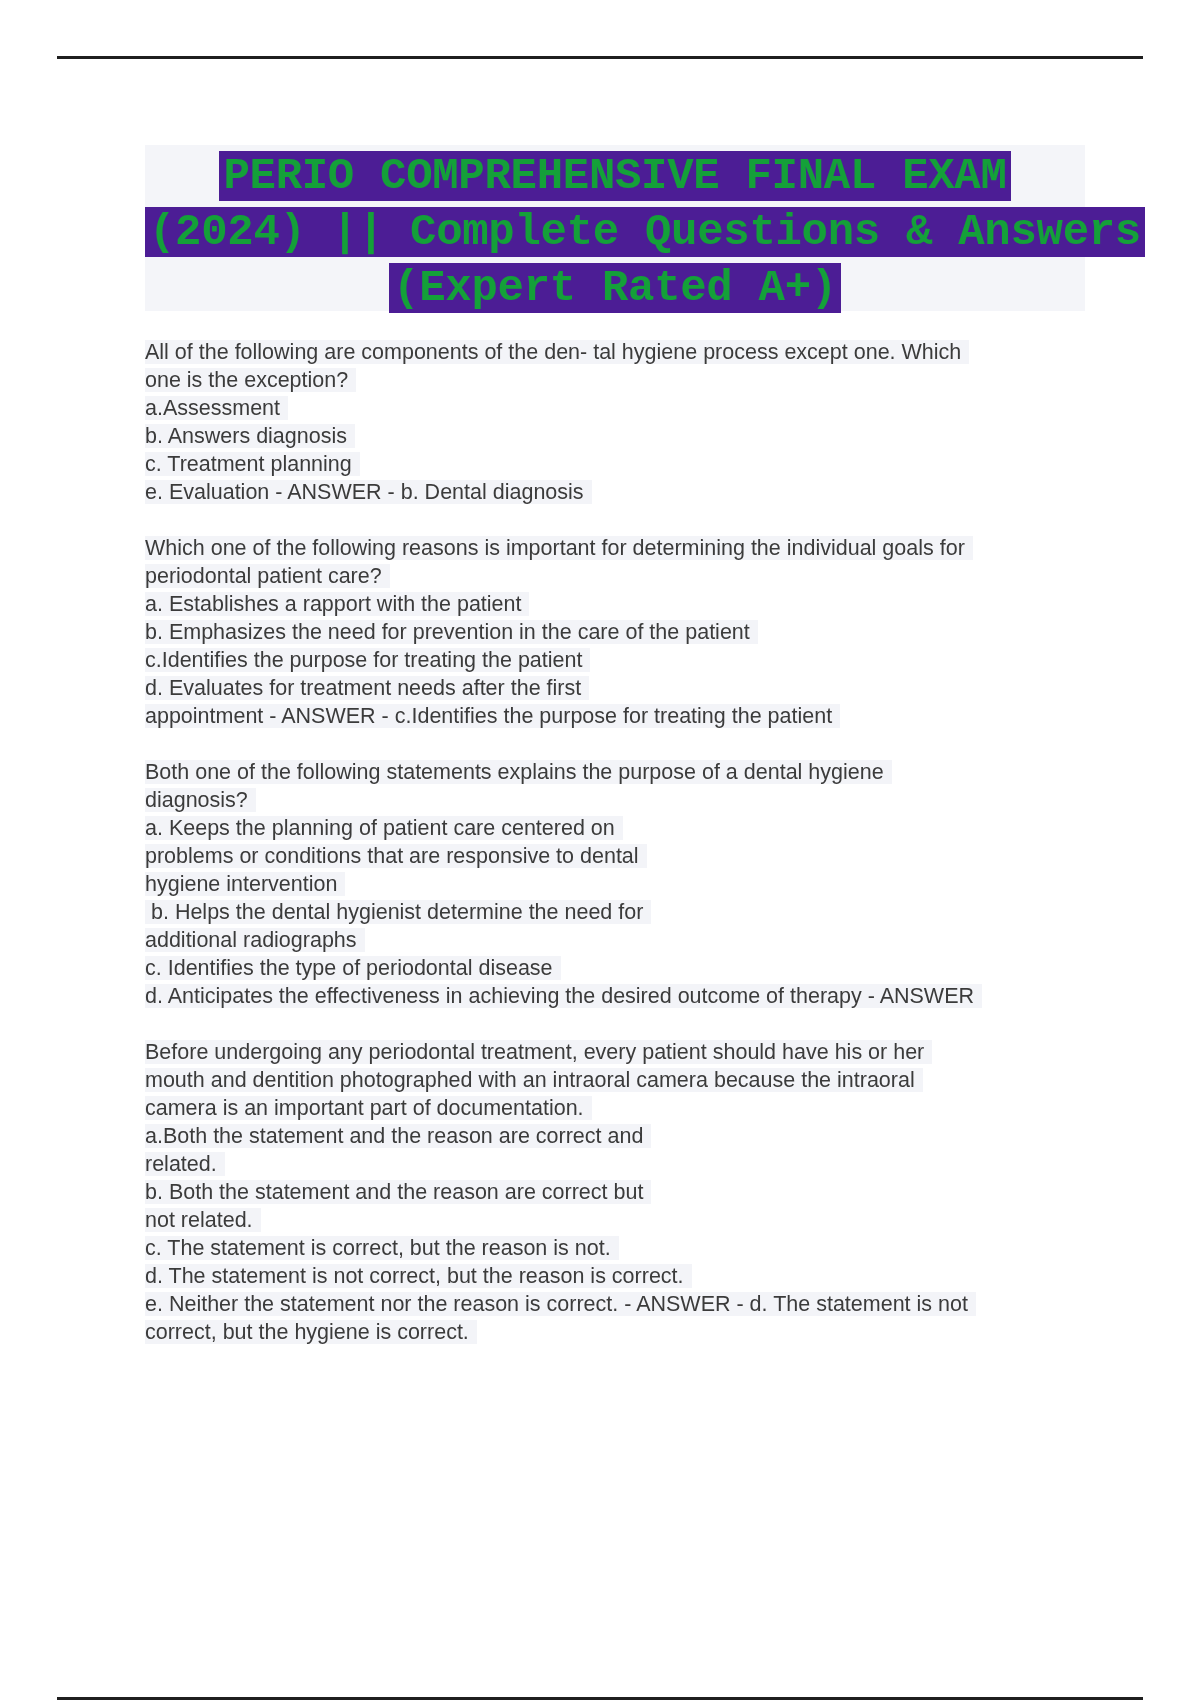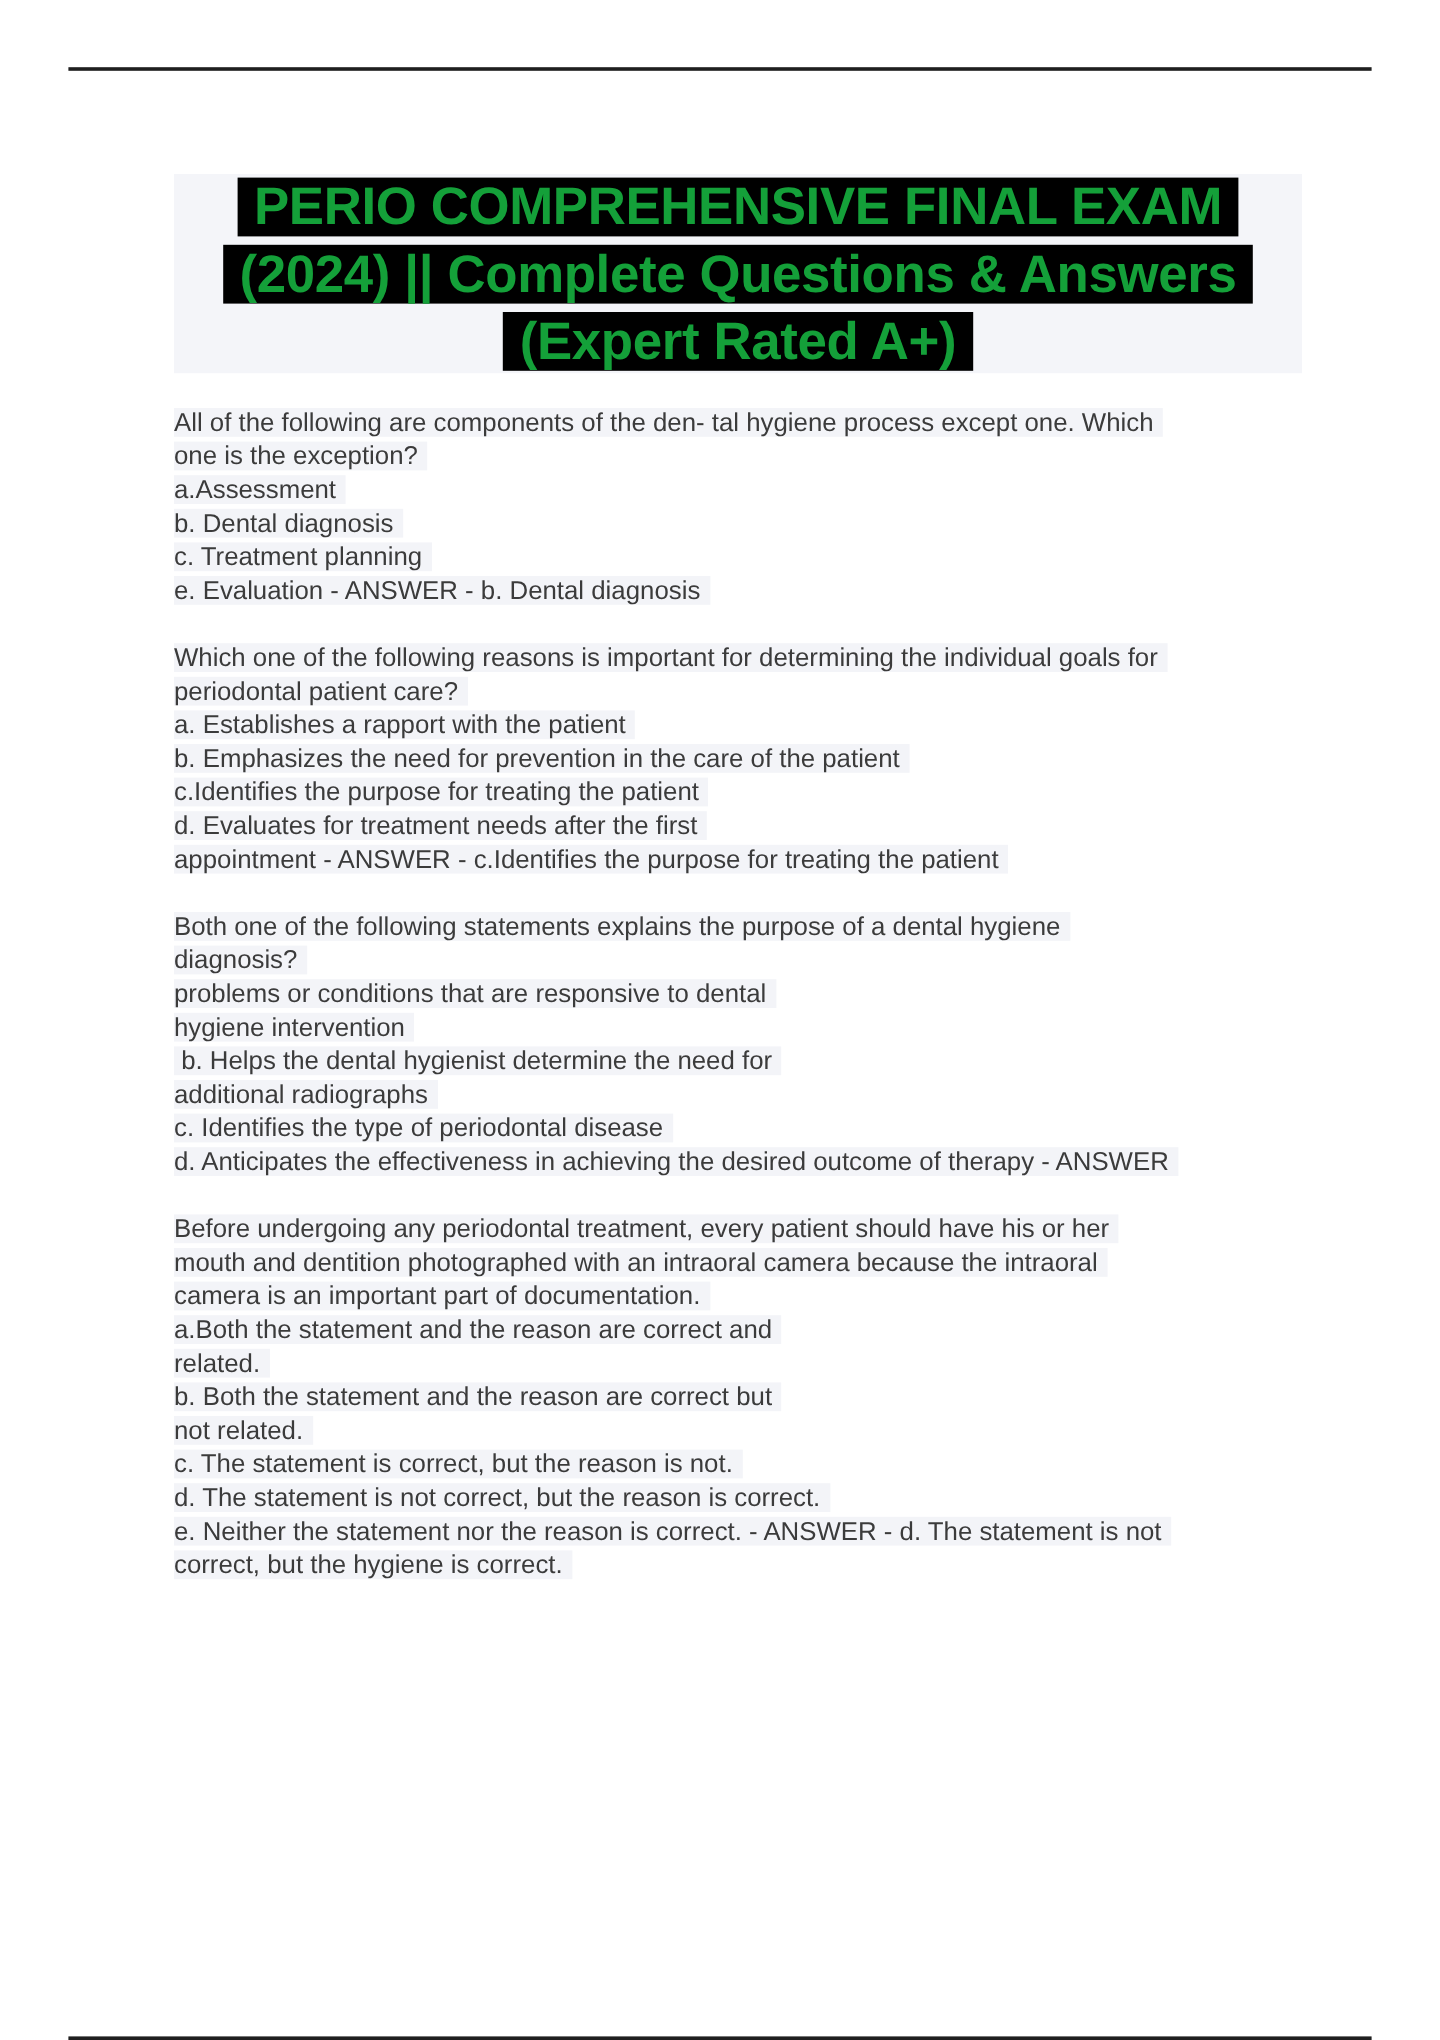--- a/index.html
+++ b/index.html
@@ -38,22 +38,23 @@
       font-family: "Liberation Sans", sans-serif;
       font-weight: bold;
       font-size: 44px;
       line-height: 56px;
       height: 56px;
       color: #14a039;
       letter-spacing: -0.3px;
       white-space: nowrap;
     }
     .title-line span {
-      background: #000000;
-      padding: 0 14px;
+      background: #4c1d95;
+      padding: 0 4px;
+      font-family: Liberation Mono, monospace;
     }
 
     .content {
       position: absolute;
       left: 145px;
       top: 338px;
       width: 940px;
     }
     .qa {
       margin: 0 0 28px 0;
@@ -82,38 +83,39 @@
   <div class="title-line"><span>(2024) || Complete Questions &amp; Answers</span></div>
   <div class="title-line"><span>(Expert Rated A+)</span></div>
 </div>
 
 <div class="content">
 
   <div class="qa">
     <div class="line"><span>All of the following are components of the den- tal hygiene process except one. Which</span></div>
     <div class="line"><span>one is the exception?</span></div>
     <div class="line"><span>a.Assessment</span></div>
-    <div class="line"><span>b. Dental diagnosis</span></div>
+    <div class="line"><span>b. Answers diagnosis</span></div>
     <div class="line"><span>c. Treatment planning</span></div>
     <div class="line"><span>e. Evaluation - ANSWER - b. Dental diagnosis</span></div>
   </div>
 
   <div class="qa">
     <div class="line"><span>Which one of the following reasons is important for determining the individual goals for</span></div>
     <div class="line"><span>periodontal patient care?</span></div>
     <div class="line"><span>a. Establishes a rapport with the patient</span></div>
     <div class="line"><span>b. Emphasizes the need for prevention in the care of the patient</span></div>
     <div class="line"><span>c.Identifies the purpose for treating the patient</span></div>
     <div class="line"><span>d. Evaluates for treatment needs after the first</span></div>
     <div class="line"><span>appointment - ANSWER - c.Identifies the purpose for treating the patient</span></div>
   </div>
 
   <div class="qa">
     <div class="line"><span>Both one of the following statements explains the purpose of a dental hygiene</span></div>
     <div class="line"><span>diagnosis?</span></div>
+    <div class="line"><span>a. Keeps the planning of patient care centered on</span></div>
     <div class="line"><span>problems or conditions that are responsive to dental</span></div>
     <div class="line"><span>hygiene intervention</span></div>
     <div class="line"><span> b. Helps the dental hygienist determine the need for</span></div>
     <div class="line"><span>additional radiographs</span></div>
     <div class="line"><span>c. Identifies the type of periodontal disease</span></div>
     <div class="line"><span>d. Anticipates the effectiveness in achieving the desired outcome of therapy - ANSWER</span></div>
   </div>
 
   <div class="qa">
     <div class="line"><span>Before undergoing any periodontal treatment, every patient should have his or her</span></div>

